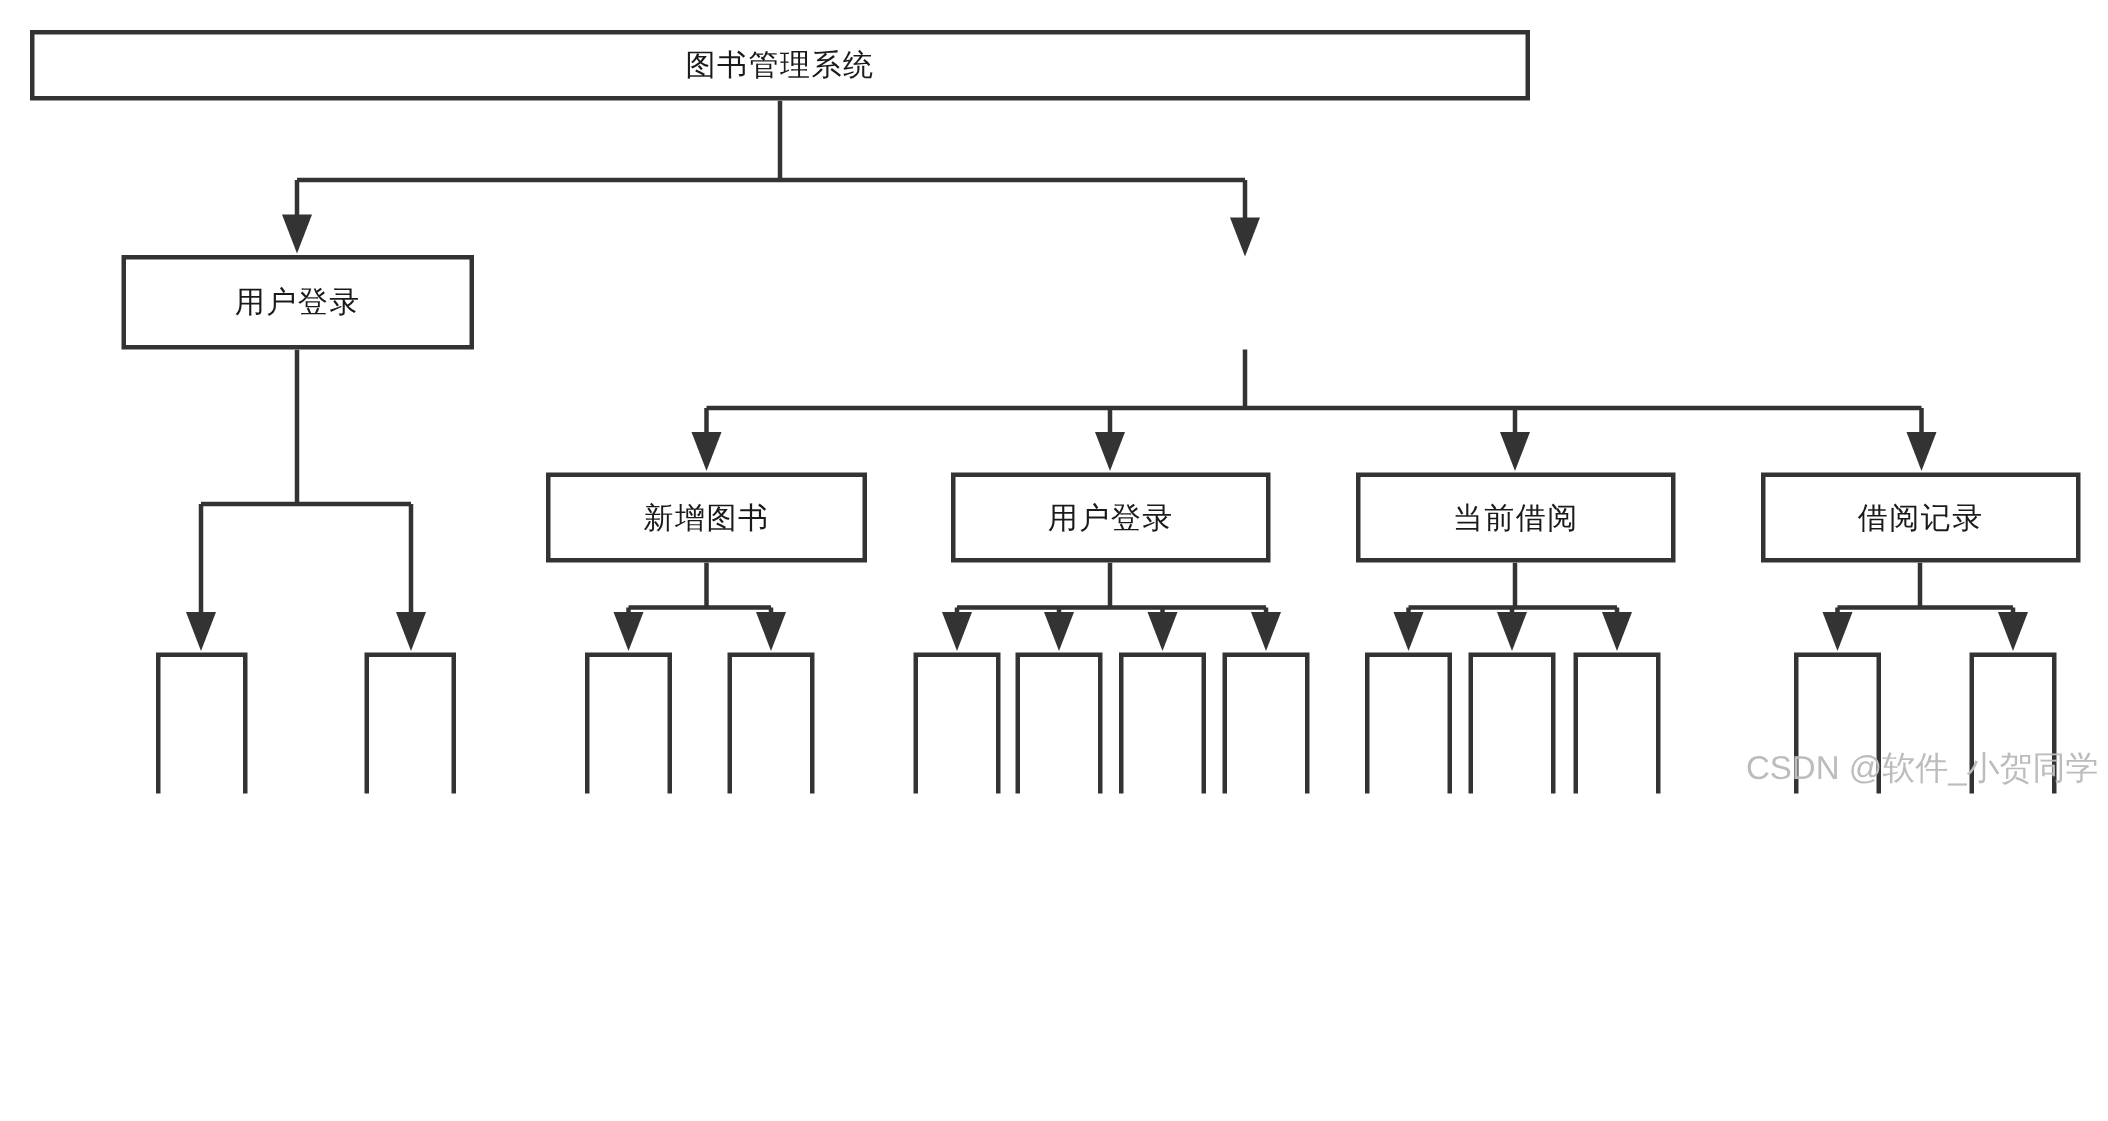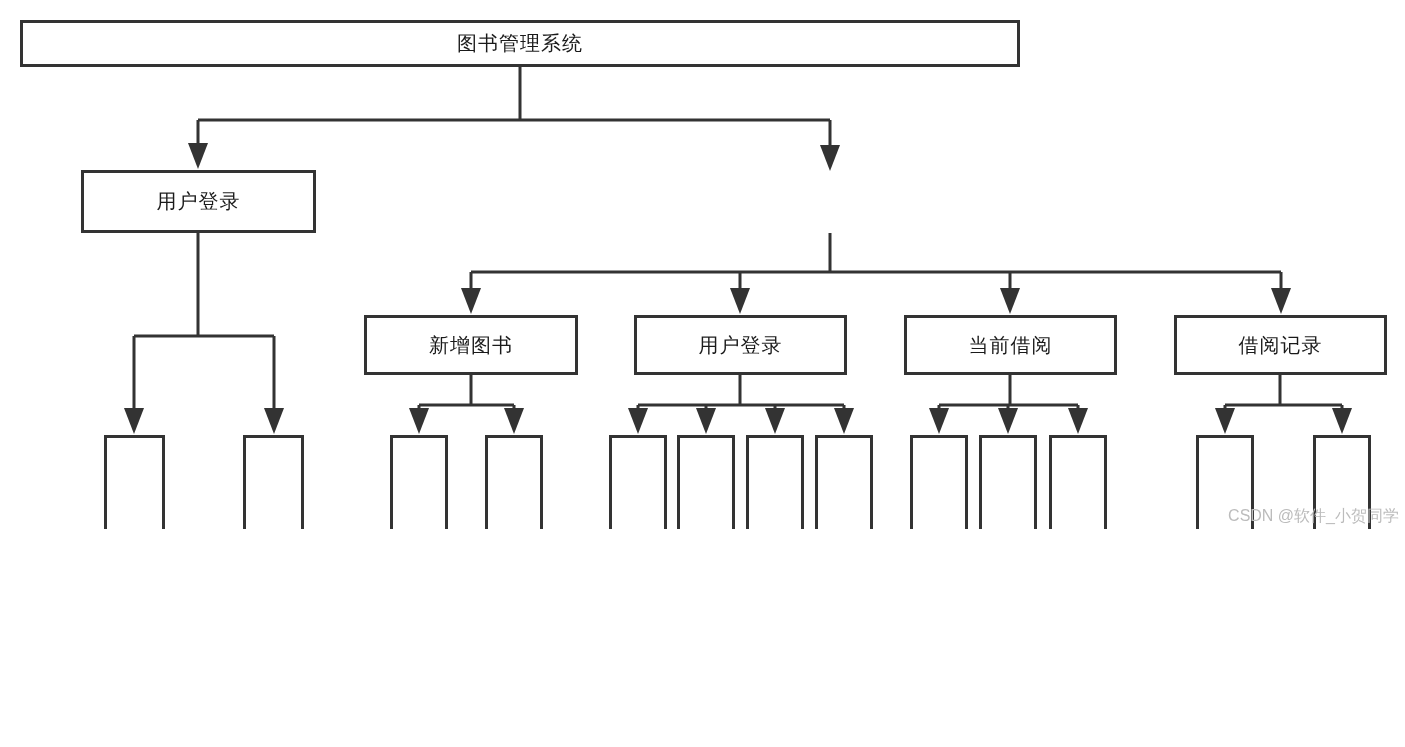--- a/index.html
+++ b/index.html
@@ -48,21 +48,21 @@
     font-size:27px;
     letter-spacing:5px;
     line-height:1.1;
     color:var(--text);
     white-space:nowrap;
   }
   .watermark{
     position:absolute;
     right:6px;
     bottom:2px;
-    font-size:16px;
+    font-size:22px;
     color:var(--watermark);
     z-index:3;
     white-space:nowrap;
   }
 </style>
 </head>
 <body>
 
 <div class="canvas">
 

